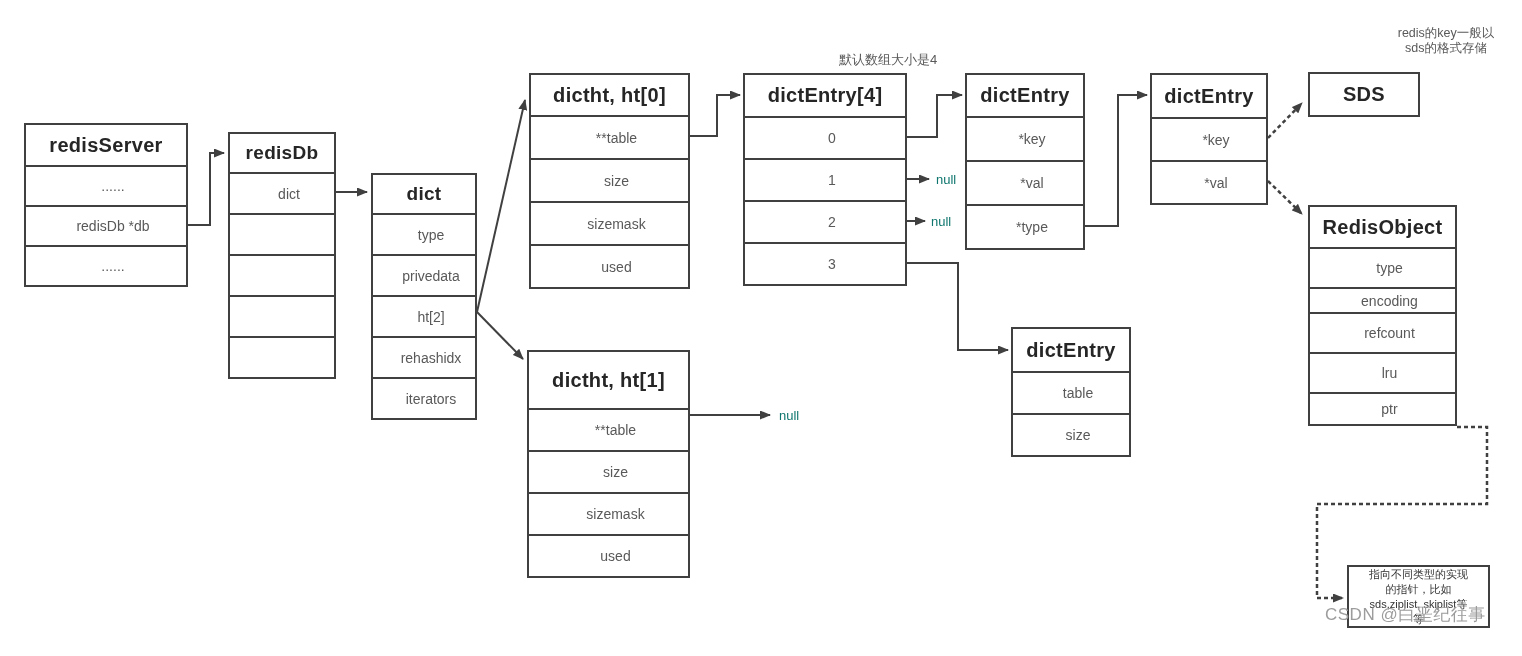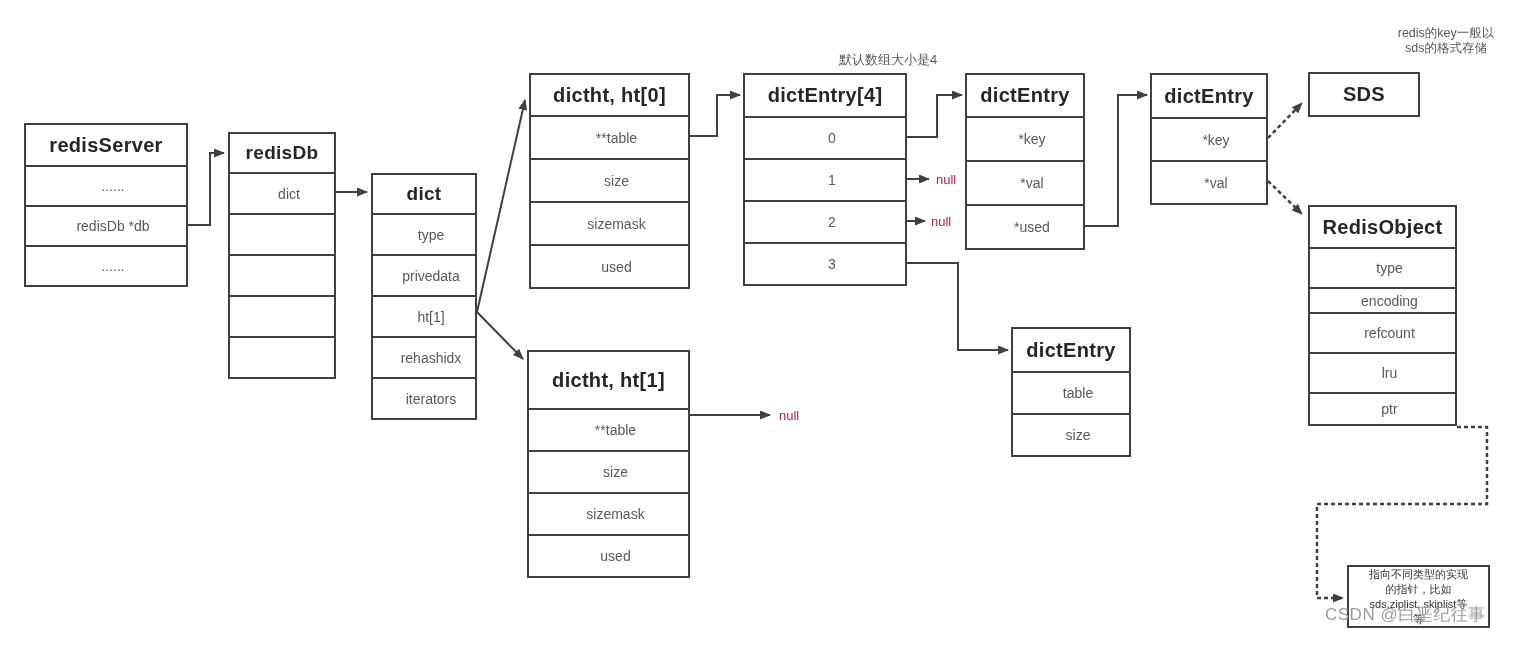--- a/index.html
+++ b/index.html
@@ -10,21 +10,21 @@
   .sbox{position:absolute;background:#ffffff;border:2px solid #404040;box-sizing:border-box;}
   .stitle{
     display:flex;align-items:center;justify-content:center;
     font-weight:bold;font-size:20px;color:#262626;box-sizing:border-box;letter-spacing:0.3px;
   }
   .srow{
     display:flex;align-items:center;justify-content:center;
     font-size:14px;color:#595959;border-top:2px solid #404040;box-sizing:border-box;padding-left:14px;
   }
   .note{position:absolute;font-size:13px;color:#595959;white-space:pre-line;line-height:15px;}
-  .nulltext{position:absolute;font-size:13px;color:#be185d;}
+  .nulltext{position:absolute;font-size:13px;color:#0f766e;}
   .ptrnote{
     position:absolute;left:1347px;top:565px;width:143px;height:63px;
     background:#fff;border:2px solid #404040;box-sizing:border-box;
     font-size:11px;line-height:15px;color:#333;text-align:center;white-space:pre-line;
     display:flex;align-items:center;justify-content:center;
   }
   .watermark{position:absolute;left:1325px;top:603px;font-size:17px;color:#9c9c9c;letter-spacing:0.5px;}
   svg#connectors{position:absolute;left:0;top:0;pointer-events:none;}
 </style>
 </head>
@@ -71,21 +71,21 @@
     <div class="srow" style="height:41px"></div>
     <div class="srow" style="height:41px"></div>
     <div class="srow" style="height:41px"></div>
     <div class="srow" style="height:41px"></div>
   </div>
 
   <div class="sbox" style="left:371px;top:173px;width:106px">
     <div class="stitle" style="height:38px;font-size:19px">dict</div>
     <div class="srow" style="height:41px">type</div>
     <div class="srow" style="height:41px">privedata</div>
-    <div class="srow" style="height:41px">ht[1]</div>
+    <div class="srow" style="height:41px">ht[2]</div>
     <div class="srow" style="height:41px">rehashidx</div>
     <div class="srow" style="height:41px">iterators</div>
   </div>
 
   <div class="sbox" style="left:529px;top:73px;width:161px">
     <div class="stitle" style="height:40px">dictht, ht[0]</div>
     <div class="srow" style="height:43px">**table</div>
     <div class="srow" style="height:43px">size</div>
     <div class="srow" style="height:43px">sizemask</div>
     <div class="srow" style="height:43px">used</div>
@@ -96,21 +96,21 @@
     <div class="srow" style="height:42px">0</div>
     <div class="srow" style="height:42px">1</div>
     <div class="srow" style="height:42px">2</div>
     <div class="srow" style="height:42px">3</div>
   </div>
 
   <div class="sbox" style="left:965px;top:73px;width:120px">
     <div class="stitle" style="height:41px">dictEntry</div>
     <div class="srow" style="height:44px">*key</div>
     <div class="srow" style="height:44px">*val</div>
-    <div class="srow" style="height:44px">*used</div>
+    <div class="srow" style="height:44px">*type</div>
   </div>
 
   <div class="sbox" style="left:1150px;top:73px;width:118px">
     <div class="stitle" style="height:42px">dictEntry</div>
     <div class="srow" style="height:43px">*key</div>
     <div class="srow" style="height:43px">*val</div>
   </div>
 
   <div class="sbox" style="left:1308px;top:72px;width:112px">
     <div class="stitle" style="height:41px">SDS</div>

